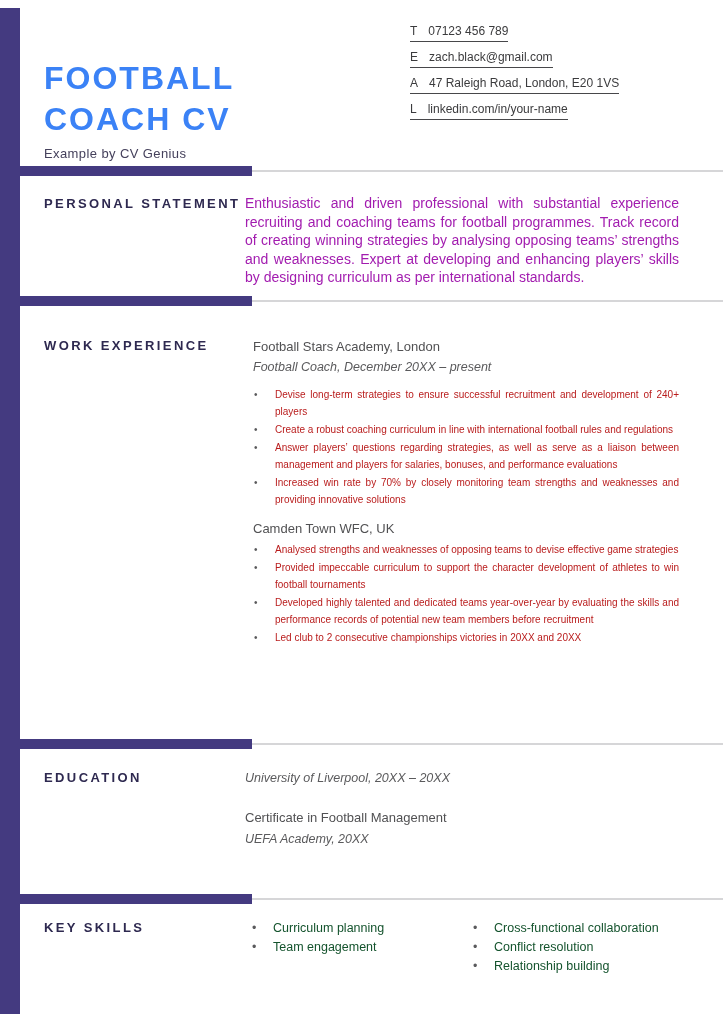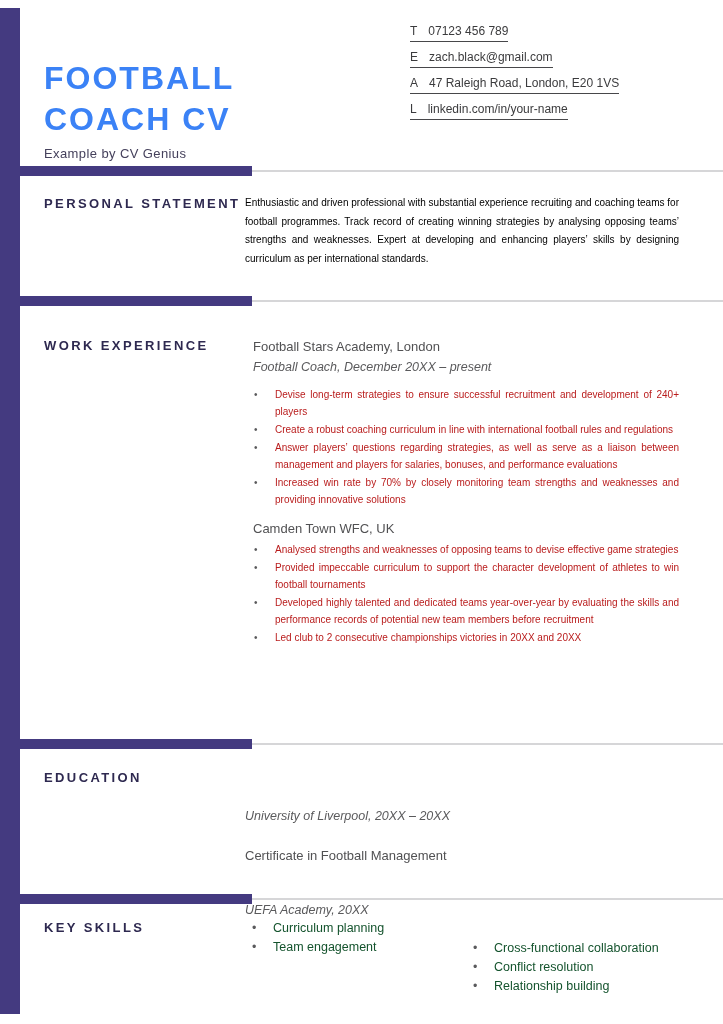--- a/index.html
+++ b/index.html
@@ -38,45 +38,45 @@
   
   .sec-heading {
     position:absolute; left:44px; font-size:13px; font-weight:700;
     letter-spacing:2.4px; color:#2e2950; white-space:nowrap;
   }
   .h-personal { top:196px; } .h-work { top:338px; } .h-education { top:770px; } .h-skills { top:920px; }
 
   
   .personal-body {
     position:absolute; left:245px; top:194px; width:434px;
-    font-size:10px; line-height:18.6px; color:#000000; text-align:justify;
+    font-size:14px; line-height:18.6px; color:#a21caf; text-align:justify;
   }
 
   
   .work-content { position:absolute; left:245px; top:338px; width:434px; }
   .job + .job { margin-top:12px; }
   .employer { padding-left:8px; font-size:13px; color:#515153; line-height:17px; margin-bottom:4px; }
   .role { padding-left:8px; font-size:12.5px; font-style:italic; color:#5a5a5c; line-height:17px; margin-bottom:10px; }
   ul.bullets { list-style:none; }
   .bullets li {
     position:relative; padding-left:30px; font-size:10px; line-height:17px;
     color:#b91c1c; text-align:justify; margin-bottom:1px;
   }
   .bullets li::before { content:"\2022"; position:absolute; left:9px; top:0; color:#5a5a5c; }
 
   
   .edu-content { position:absolute; left:245px; top:770px; width:434px; }
   .edu-entry + .edu-entry { margin-top:22px; }
   .edu-qual { font-size:13px; color:#515153; line-height:17px; margin-bottom:5px; }
-  .edu-inst { font-size:12.5px; font-style:italic; color:#5a5a5c; line-height:17px;margin-top:38px; }
+  .edu-inst { font-size:12.5px; font-style:italic; color:#5a5a5c; line-height:17px; }
 
   
   .skills-col { position:absolute; top:919px; list-style:none; width:215px; }
   .skills-col-1 { left:245px; }
-  .skills-col-2 { left:466px;margin-top:20px; }
+  .skills-col-2 { left:466px; }
   .skills-col li {
     position:relative; padding-left:28px; font-size:12.5px; line-height:19px; color:#14532d;
   }
   .skills-col li::before { content:"\2022"; position:absolute; left:7px; top:0; color:#5a5a5c; }
 </style>
 </head>
 <body>
 
 <div class="page">
 

